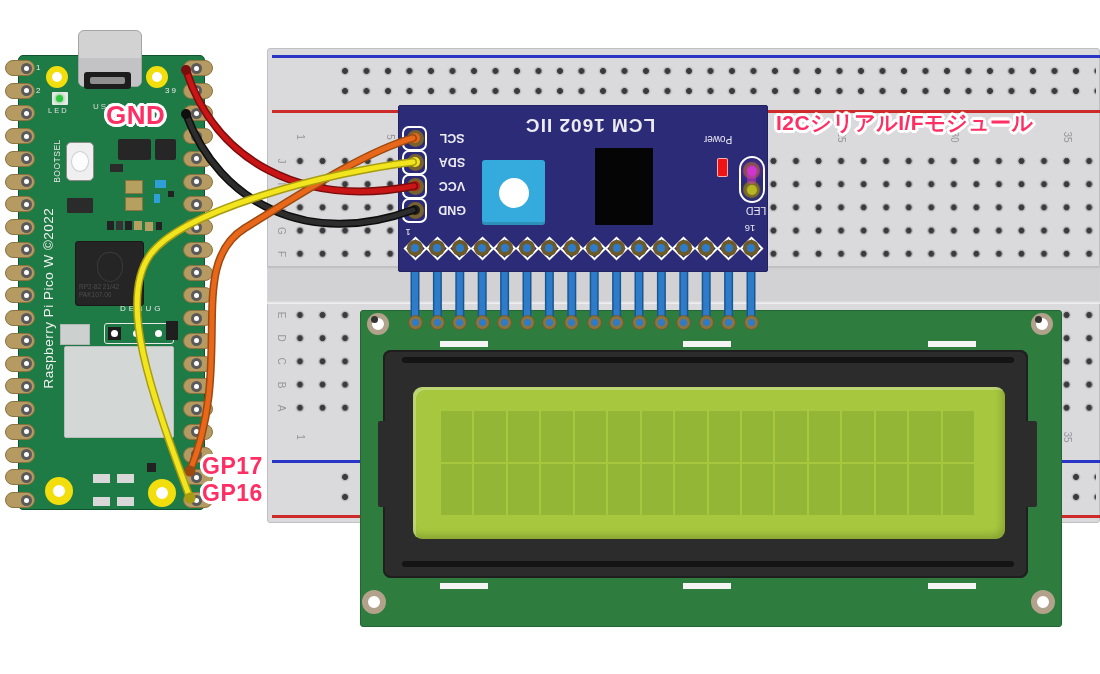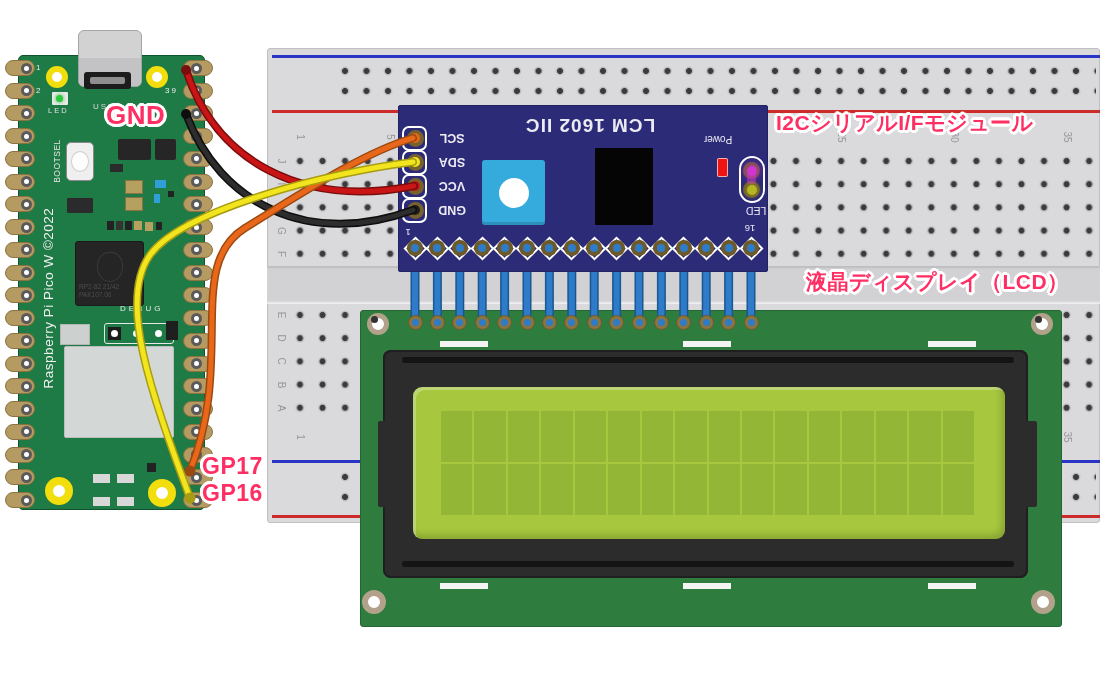--- a/index.html
+++ b/index.html
@@ -426,14 +426,13 @@
       <path d="M 190 498 C 150 390 118 300 150 255 S 330 172 413 162" stroke-width="8" stroke-linecap="round" stroke="#a89d12"></path>
       <path d="M 190 498 C 150 390 118 300 150 255 S 330 172 413 162" stroke-width="5" stroke-linecap="round" stroke="#f2e51d"></path>
       <circle cx="190" cy="498" r="5.5" fill="#a89d12"></circle>
     </g>
   </svg>
 
   <div class="ann" style="left: 106px; top: 100px; font-size: 26px; color: rgb(255, 46, 99);">GND</div>
   <div class="ann" style="left: 202px; top: 453px; font-size: 23px; color: rgb(255, 46, 99);">GP17</div>
   <div class="ann" style="left: 202px; top: 480px; font-size: 23px; color: rgb(255, 46, 99);">GP16</div>
   <div class="ann" style="left: 776px; top: 109px; font-size: 21px; color: rgb(255, 46, 99);">I2CシリアルI/Fモジュール</div>
-  <div class="ann" style="left: 806px; top: 268px; font-size: 21px; color: rgb(255, 46, 99);">液晶ディスプレイ（LCD）</div>
 </div>
 
 </body></html>

